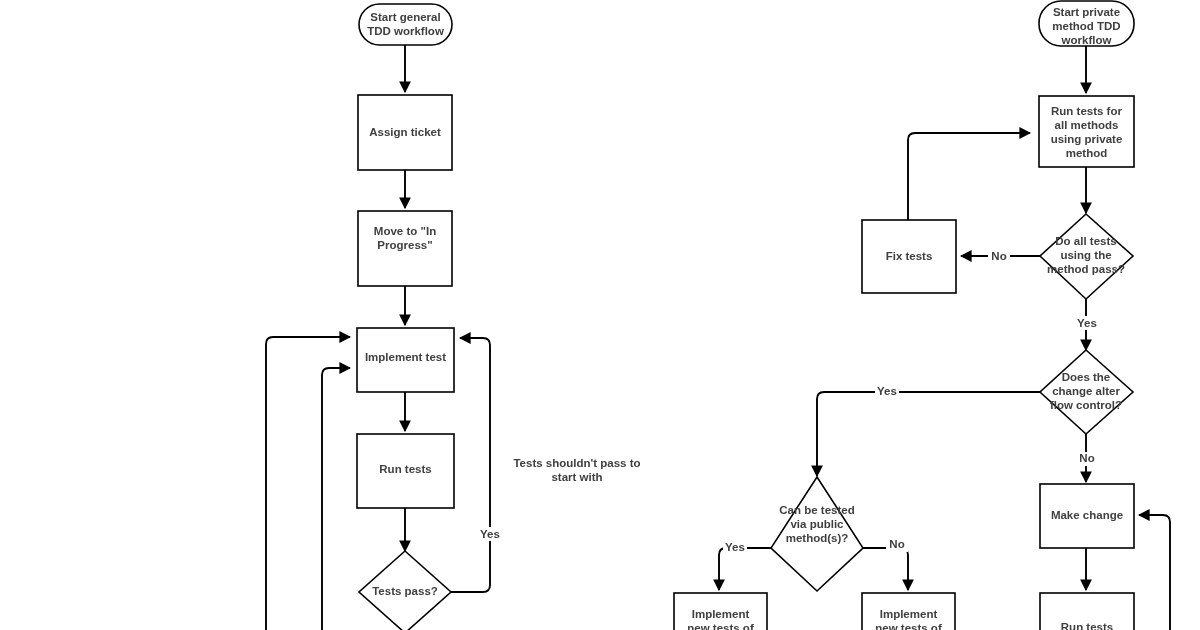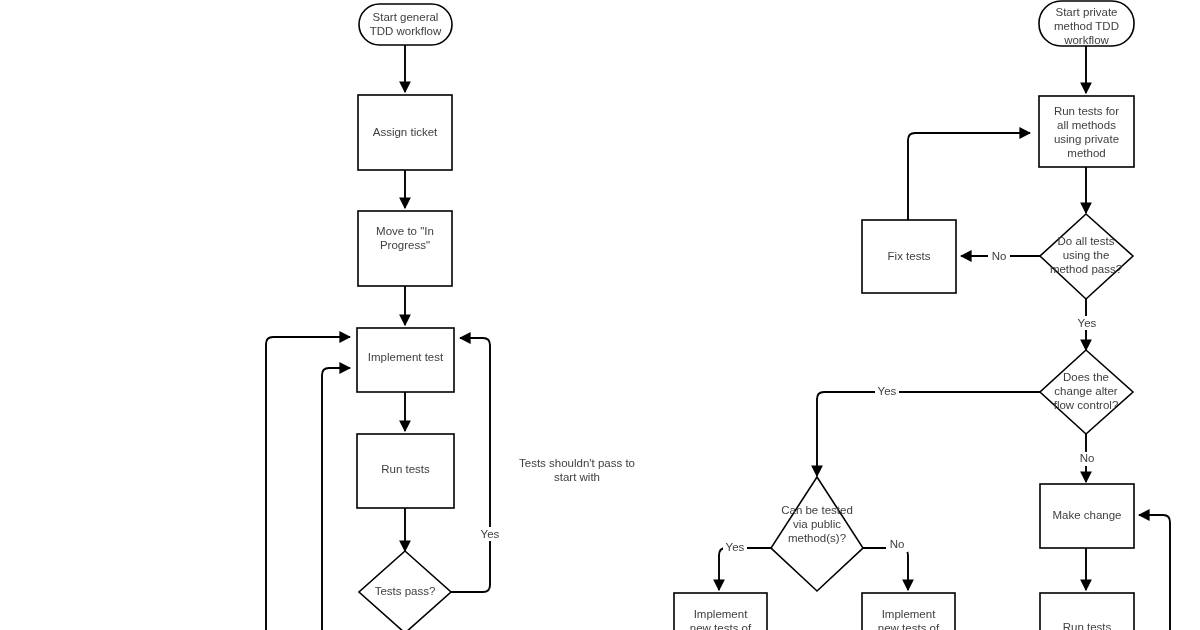--- a/index.html
+++ b/index.html
@@ -9,20 +9,21 @@
   }
   body {
     font-family: "Liberation Sans", sans-serif;
   }
   #canvas {
     position: relative;
     width: 1200px;
     height: 630px;
     background: #ffffff;
     overflow: hidden;
+    font-weight: bold;
   }
   svg#diagram {
     position: absolute;
     left: 0;
     top: 0;
     width: 1200px;
     height: 630px;
     display: block;
   }
   .node-shape {

